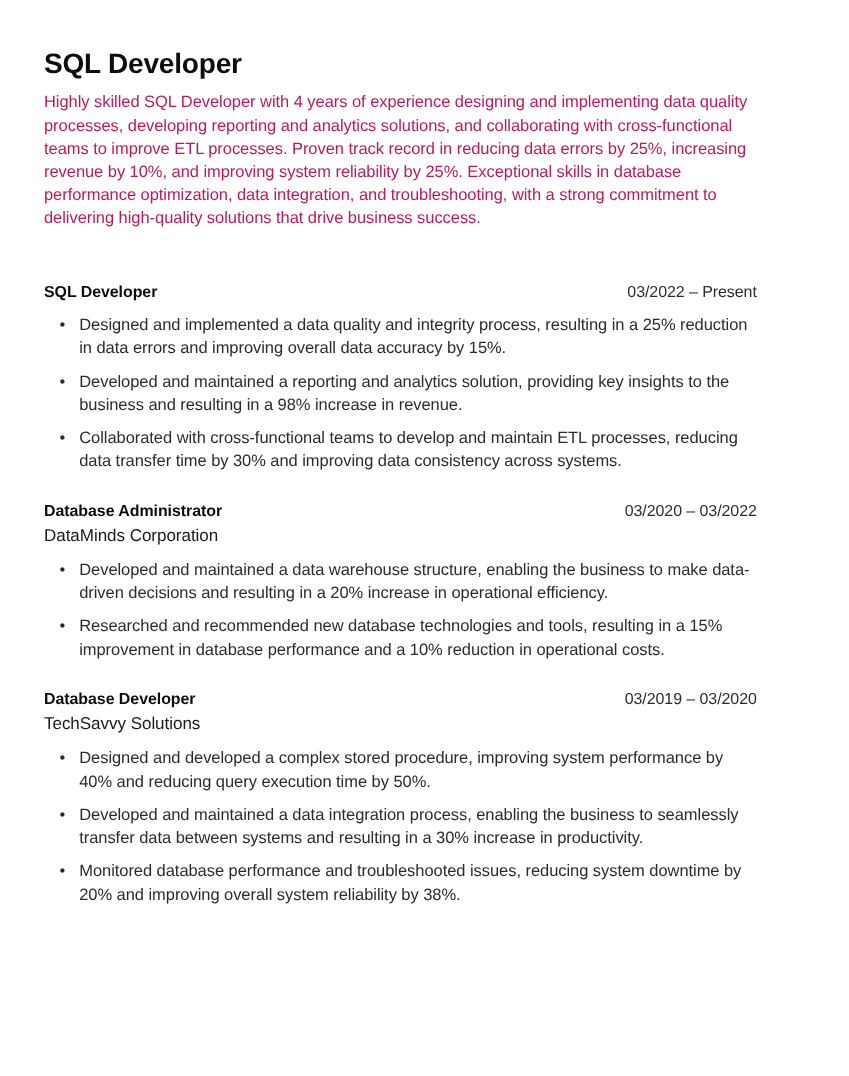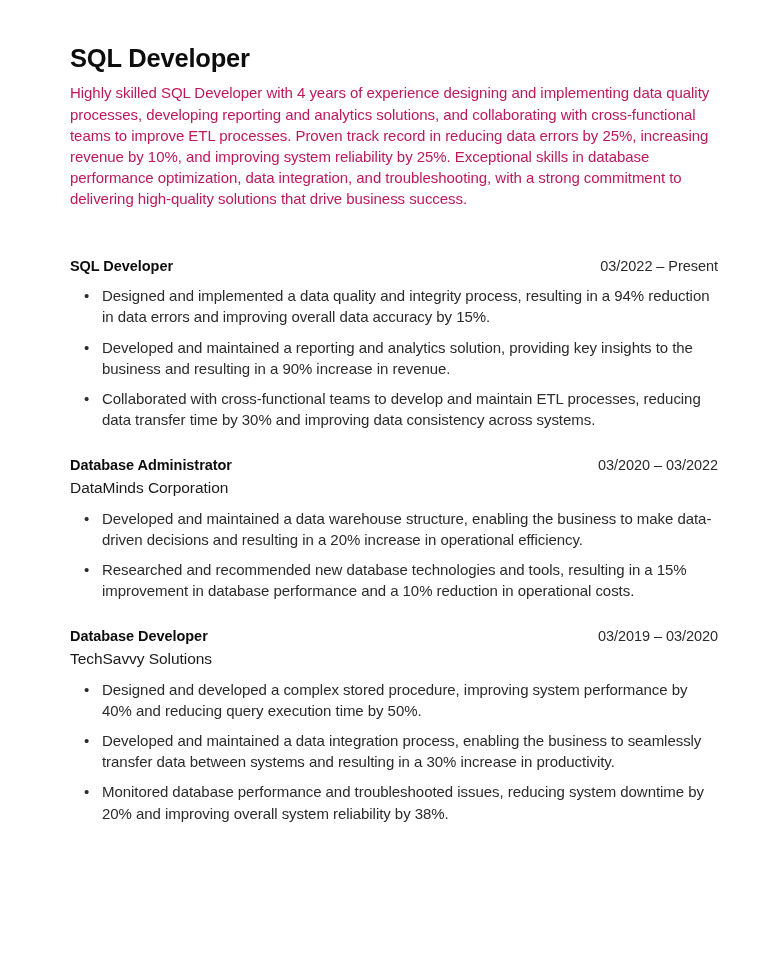--- a/index.html
+++ b/index.html
@@ -16,21 +16,21 @@
     color: #1a1a1a;
     -webkit-font-smoothing: antialiased;
     overflow: hidden;
   }
 
   .page {
     position: relative;
     width: 772px;
     height: 978px;
     background: #ffffff;
-    padding: 44px 62px 0 70px;
+    padding: 44px 62px 0 40px;
   }
 
   .doc-title {
     font-size: 25.5px;
     font-weight: bold;
     letter-spacing: -0.2px;
     color: #0d0d0d;
     margin: 0 0 9px 0;
     line-height: 1.15;
   }
@@ -135,22 +135,22 @@
 
   <div class="section">
 
     <div class="jobs-list">
         <div class="job">
           <div class="job-head">
             <div class="job-title">SQL Developer</div>
             <div class="job-dates">03/2022 – Present</div>
           </div>
           <ul class="bullets">
-            <li>Designed and implemented a data quality and integrity process, resulting in a 94% reduction in data errors and improving overall data accuracy by 15%.</li>
-            <li>Developed and maintained a reporting and analytics solution, providing key insights to the business and resulting in a 90% increase in revenue.</li>
+            <li>Designed and implemented a data quality and integrity process, resulting in a 25% reduction in data errors and improving overall data accuracy by 15%.</li>
+            <li>Developed and maintained a reporting and analytics solution, providing key insights to the business and resulting in a 98% increase in revenue.</li>
             <li>Collaborated with cross-functional teams to develop and maintain ETL processes, reducing data transfer time by 30% and improving data consistency across systems.</li>
           </ul>
         </div>
         <div class="job">
           <div class="job-head">
             <div class="job-title">Database Administrator</div>
             <div class="job-dates">03/2020 – 03/2022</div>
           </div>
           <div class="job-company">DataMinds Corporation</div>
           <ul class="bullets">

